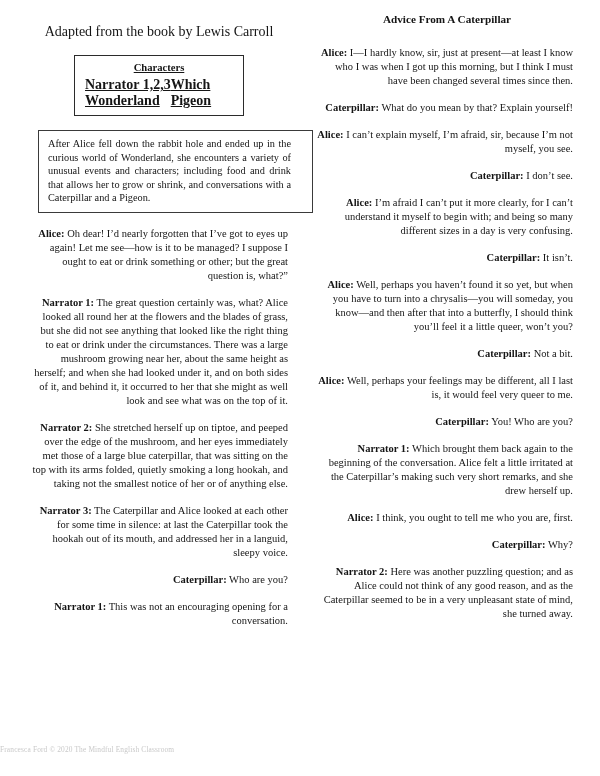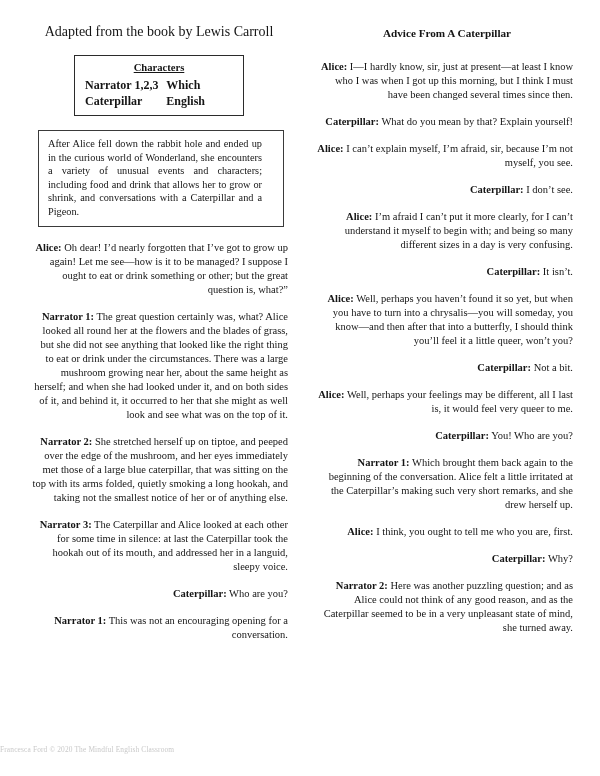--- a/index.html
+++ b/index.html
@@ -27,21 +27,21 @@
   
   .col-left {
     position: absolute;
     left: 30px;
     top: 22px;
     width: 258px;
   }
   .col-right {
     position: absolute;
     left: 315px;
-    top: 26px;
+    top: 12px;
     width: 258px;
   }
 
   .doc-title {
     text-align: center;
     font-weight: bold;
     font-size: 15.5px;
     line-height: 19px;
     letter-spacing: -0.1px;
     margin: 0;
@@ -71,30 +71,31 @@
     margin-bottom: 4px;
     line-height: 13px;
   }
   .characters-grid {
     display: grid;
     grid-template-columns: 1fr 0.82fr;
     row-gap: 2px;
   }
   .characters-grid span {
     font-weight: bold;
-    font-size: 12px;
+    font-size: 14px;
     line-height: 14px;
     white-space: nowrap;
+    text-decoration: underline;
   }
 
   
   .summary-box {
     box-sizing: border-box;
     margin: 14px 0 0 8px;
-    width: 246px;
+    width: 275px;
     border: 1px solid #3a3a3a;
     padding: 6px 21px 7px 9px;
   }
   .summary-text {
     font-size: 10.3px;
     line-height: 13.6px;
     text-align: justify;
     text-justify: inter-word;
     margin: 0;
   }
@@ -144,31 +145,31 @@
 
   <div class="col-left">
 
     <div class="doc-subtitle">Adapted from the book by Lewis Carroll</div>
 
     <div class="characters-box">
       <div class="characters-heading">Characters</div>
       <div class="characters-grid">
         <span>Narrator 1,2,3</span>
         <span>Which</span>
-        <span>Caterpillar</span>
-        <span>English</span>
+        <span>Wonderland</span>
+        <span>Pigeon</span>
       </div>
     </div>
 
     <div class="summary-box">
       <p class="summary-text">After Alice fell down the rabbit hole and ended up in the curious world of  Wonderland, she encounters a variety of unusual events and characters; including food and drink that allows her to grow or shrink, and conversations with a Caterpillar and a Pigeon.</p>
     </div>
 
     <div class="script" id="left-script">
-        <p class="line"><span class="speaker">Alice:</span><span> Oh dear! I’d nearly forgotten that I’ve got to grow up again! Let me see—how is it to be managed? I suppose I ought to eat or drink something or other; but the great question is, what?”</span></p>
+        <p class="line"><span class="speaker">Alice:</span><span> Oh dear! I’d nearly forgotten that I’ve got to eyes up again! Let me see—how is it to be managed? I suppose I ought to eat or drink something or other; but the great question is, what?”</span></p>
         <p class="line"><span class="speaker">Narrator 1:</span><span> The great question certainly was, what? Alice looked all round her at the flowers and the blades of grass, but she did not see anything that looked like the right thing to eat or drink under the circumstances. There was a large mushroom growing near her, about the same height as herself; and when she had looked under it, and on both sides of it, and behind it, it occurred to her that she might as well look and see what was on the top of it.</span></p>
         <p class="line"><span class="speaker">Narrator 2:</span><span> She stretched herself up on tiptoe, and peeped over the edge of the mushroom, and her eyes immediately met those of a large blue caterpillar, that was sitting on the top with its arms folded, quietly smoking a long hookah, and taking not the smallest notice of her or of anything else.</span></p>
         <p class="line"><span class="speaker">Narrator 3:</span><span> The Caterpillar and Alice looked at each other for some time in silence: at last the Caterpillar took the hookah out of its mouth, and addressed her in a languid, sleepy voice.</span></p>
         <p class="line"><span class="speaker">Caterpillar:</span><span> Who are you?</span></p>
         <p class="line"><span class="speaker">Narrator 1:</span><span> This was not an encouraging opening for a conversation.</span></p>
       </div>
   </div>
 
   <div class="col-right">
     <div class="right-header">Advice From A Caterpillar</div>

